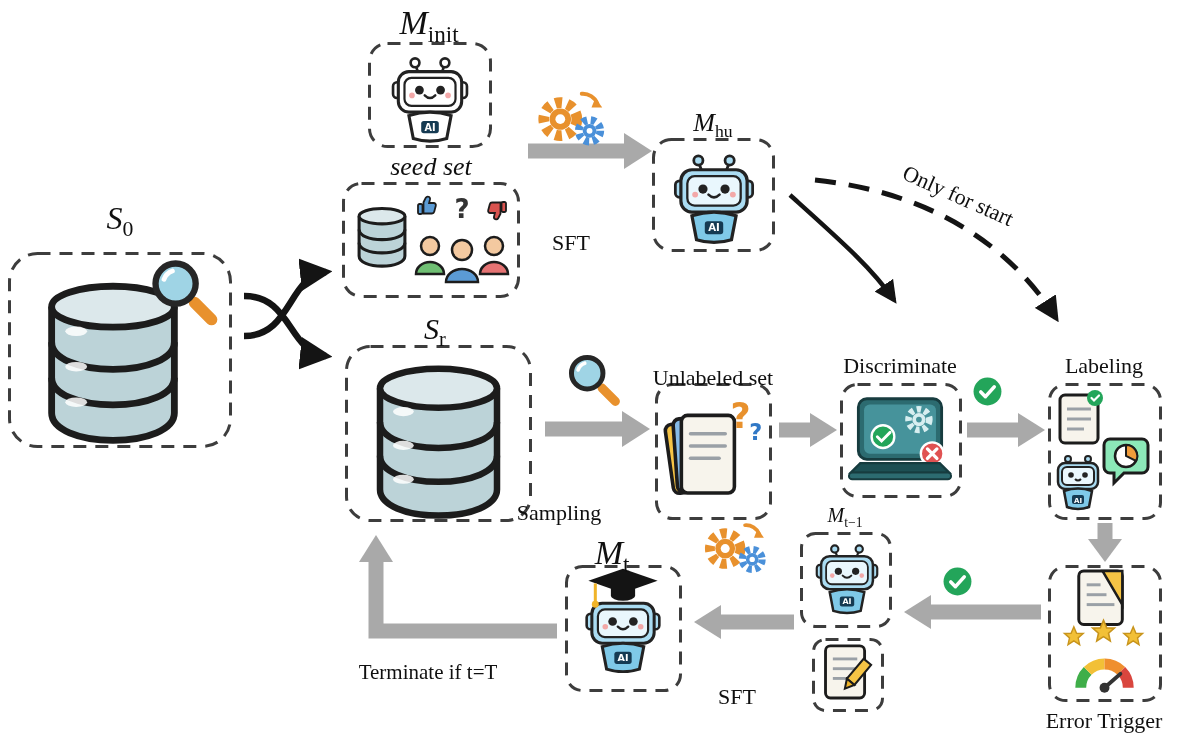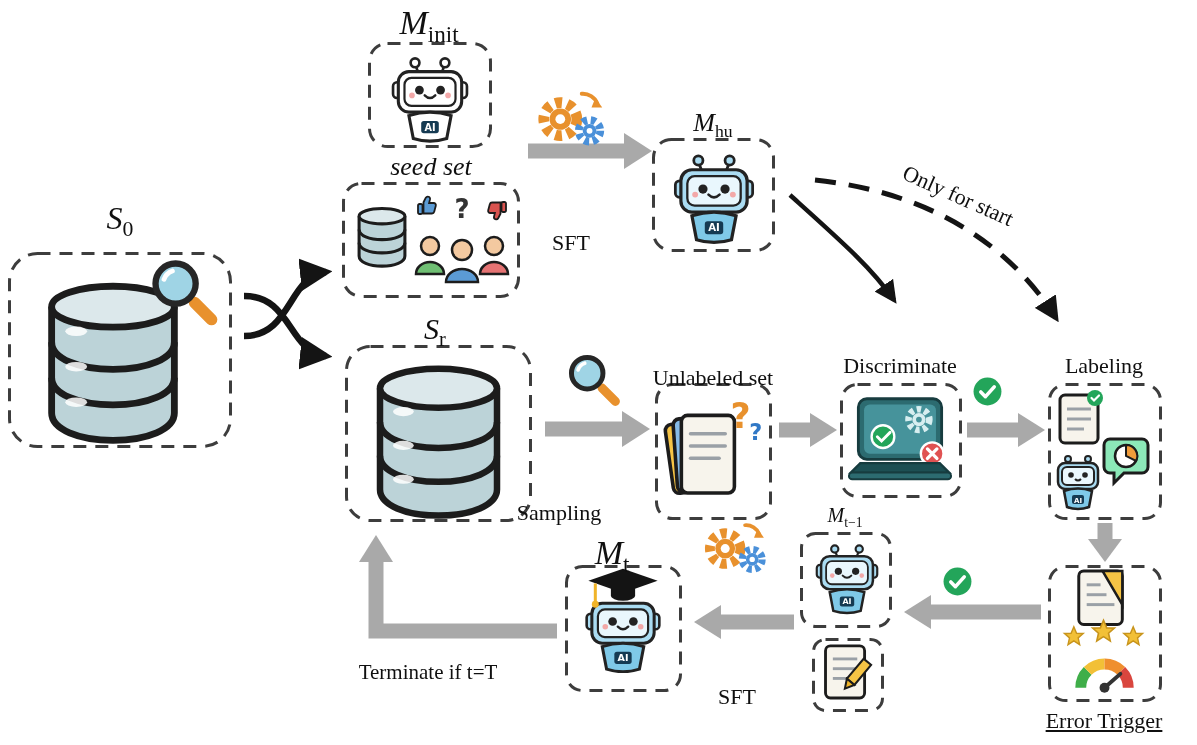--- a/index.html
+++ b/index.html
@@ -296,21 +296,21 @@
       <g fill="none" stroke-width="11">
         <path d="M24 122 A24 24 0 0 1 31 105" stroke="#3fae49"></path>
         <path d="M31 105 A24 24 0 0 1 48 98" stroke="#f2c037"></path>
         <path d="M48 98 A24 24 0 0 1 65 105" stroke="#ef8f2e"></path>
         <path d="M65 105 A24 24 0 0 1 72 122" stroke="#d9463e"></path>
       </g>
       <line x1="48" y1="122" x2="64" y2="108" stroke="#333" stroke-width="4" stroke-linecap="round"></line>
       <circle cx="48" cy="122" r="5" fill="#333"></circle>
     </svg>
   </div>
-  <div class="lbl" style="left:1104px; top:708px;text-decoration:underline;">Error Trigger</div>
+  <div class="lbl" style="left:1104px; top:708px;">Error Trigger</div>
 
   <div class="lbl" style="left:845px; top:504px; font-size:20px;">
     <i>M</i><sub>t−1</sub>
   </div>
   <div class="node" style="left:800px; top:532px; width:92px; height:96px;">
     <svg class="icon" style="left:11px; top:4px; width:72px;" viewBox="0 0 100 115">
       <path d="M34 22 l3 8 M66 22 l-3 8" stroke="#222" stroke-width="3" fill="none" stroke-linecap="round"></path>
       <circle cx="33" cy="18" r="5" fill="#aadcf2" stroke="#222" stroke-width="3"></circle>
       <circle cx="67" cy="18" r="5" fill="#aadcf2" stroke="#222" stroke-width="3"></circle>
       <rect x="8" y="40" width="9" height="18" rx="4.5" fill="#aadcf2" stroke="#222" stroke-width="3"></rect>

